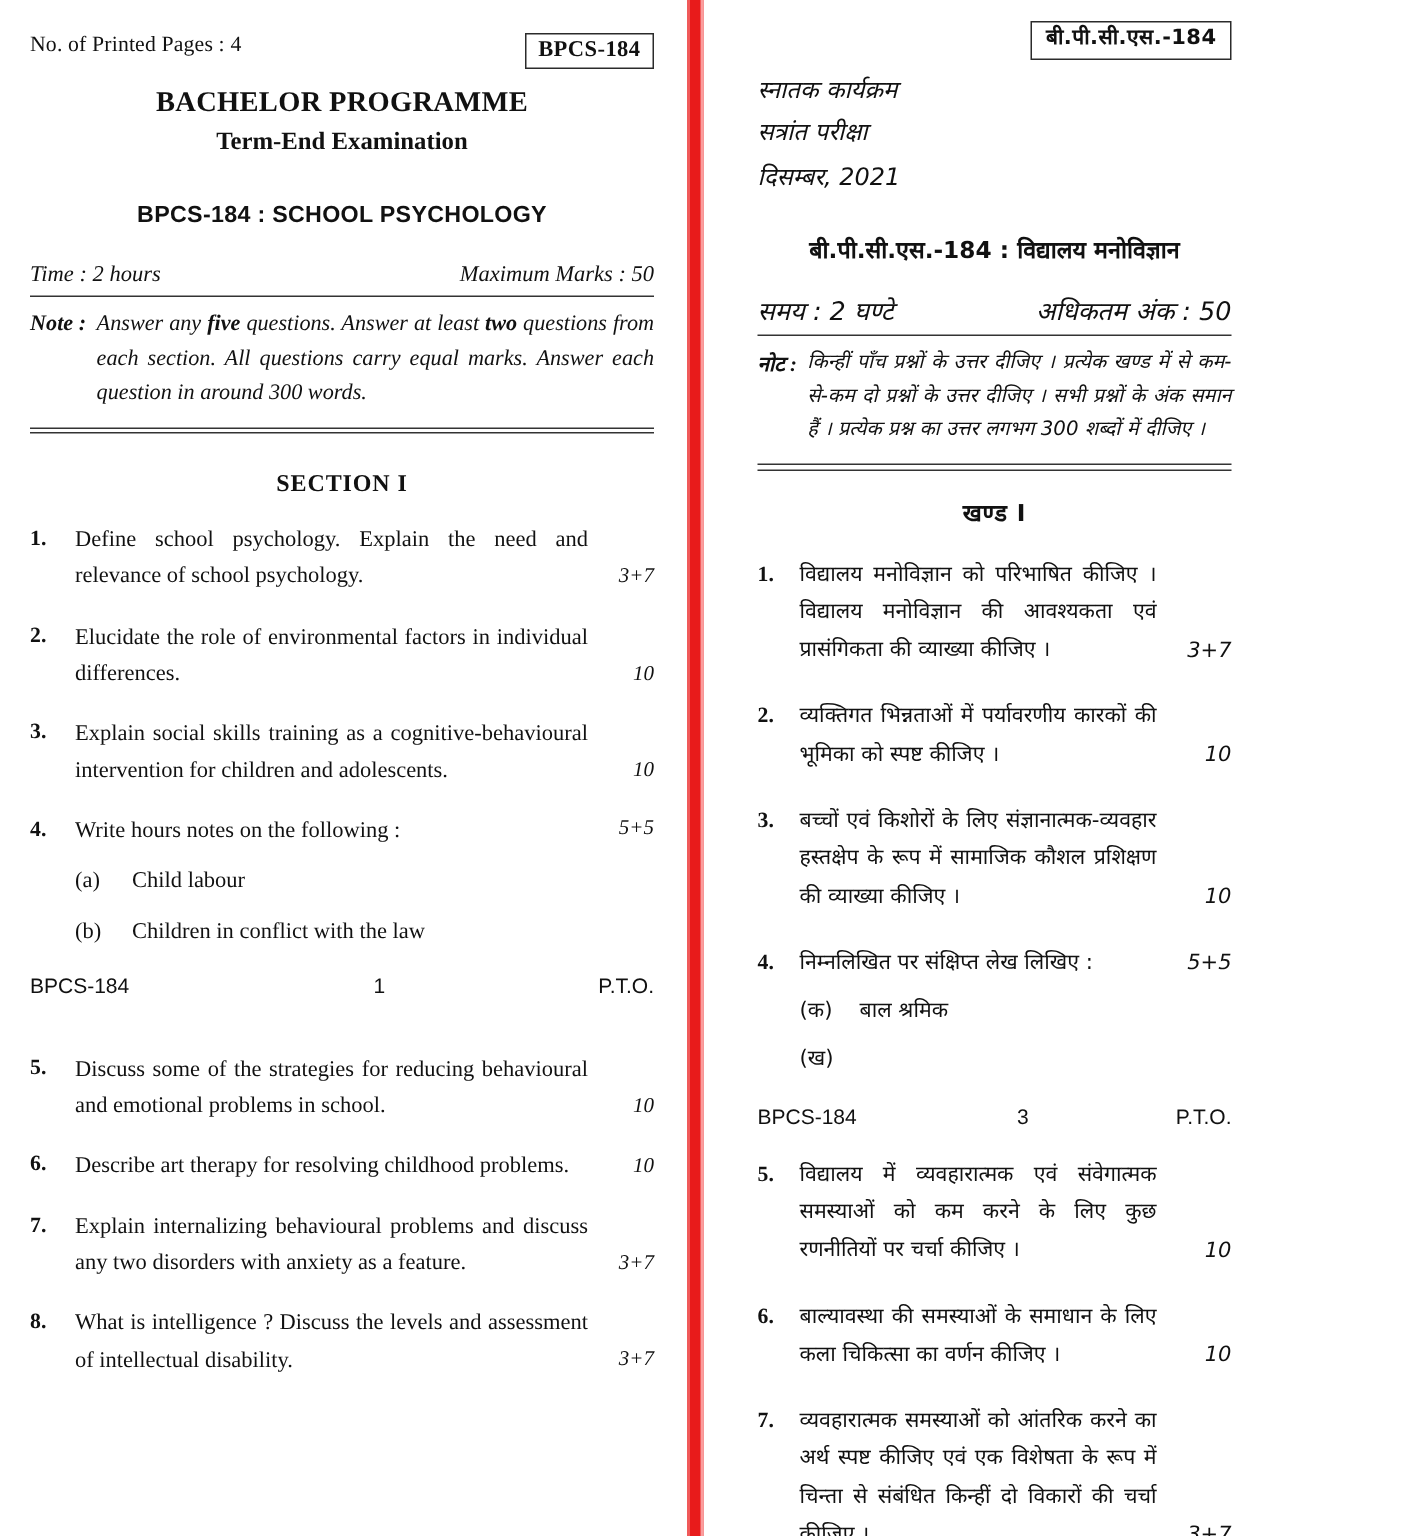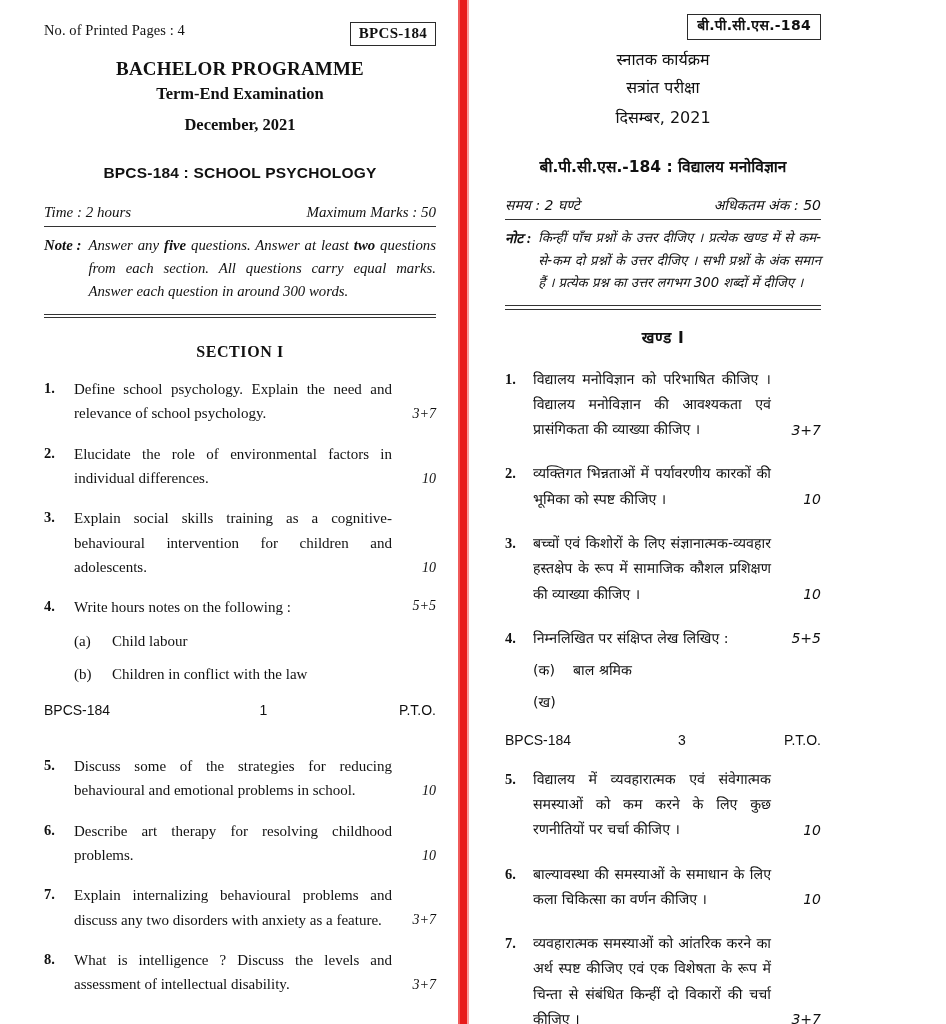--- a/index.html
+++ b/index.html
@@ -32,21 +32,21 @@
     border-right: 2px solid #fb9d9d;
     box-sizing: border-box;
     z-index: 5;
   }
   .col {
     position: relative;
     box-sizing: border-box;
   }
   .col-en {
     width: 458px;
-    padding: 22px 22px 0 44px;
+    padding: 22px 22px 0 20px;
   }
   .col-hi {
     width: 378px;
     margin-left: 11px;
     padding: 14px 26px 0 36px;
   }
 
   
   .head-row {
     display: flex;
@@ -102,23 +102,24 @@
   }
   .course-line {
     text-align: center;
     font-family: "Liberation Sans", sans-serif;
     font-weight: bold;
     font-size: 15.5px;
     letter-spacing: .2px;
     margin-top: 29px;
   }
   .hi-title-block {
-    text-align: center;
+    text-align: left;
     margin-top: 6px;
     font-family: "DejaVu Sans", sans-serif;
+    font-style: italic;
   }
   .ht1 {
     font-size: 16px;
     line-height: 1.75;
   }
   .ht3 {
     font-size: 16px;
     margin-top: 4px;
   }
   .hi-course-line {
@@ -133,21 +134,21 @@
   .meta-row {
     display: flex;
     justify-content: space-between;
     font-style: italic;
     font-size: 15px;
     margin-top: 22px;
     padding-bottom: 5px;
   }
   .meta-row-hi {
     font-family: "DejaVu Sans", sans-serif;
-    font-size: 14px;
+    font-size: 17px;
     font-style: italic;
     margin-top: 18px;
   }
   .rule-top {
     border-top: 1.4px solid #333;
     margin: 0;
   }
   .rule-double {
     border-top: 1.4px solid #333;
     border-bottom: 1.4px solid #333;
@@ -275,21 +276,20 @@
   <div class="col col-en">
 
     <div class="head-row">
       <div class="printed-pages">No. of Printed Pages : 4</div>
       <div class="code-box">BPCS-184</div>
     </div>
 
     <div class="title-block">
       <div class="t1">BACHELOR PROGRAMME</div>
       <div class="t2">Term-End Examination</div>
-      <div class="t3">December, 2021</div>
     </div>
 
     <div class="course-line">BPCS-184 : SCHOOL PSYCHOLOGY</div>
 
     <div class="meta-row">
       <span>Time : 2 hours</span>
       <span>Maximum Marks : 50</span>
     </div>
     <div class="rule-top"></div>
 

